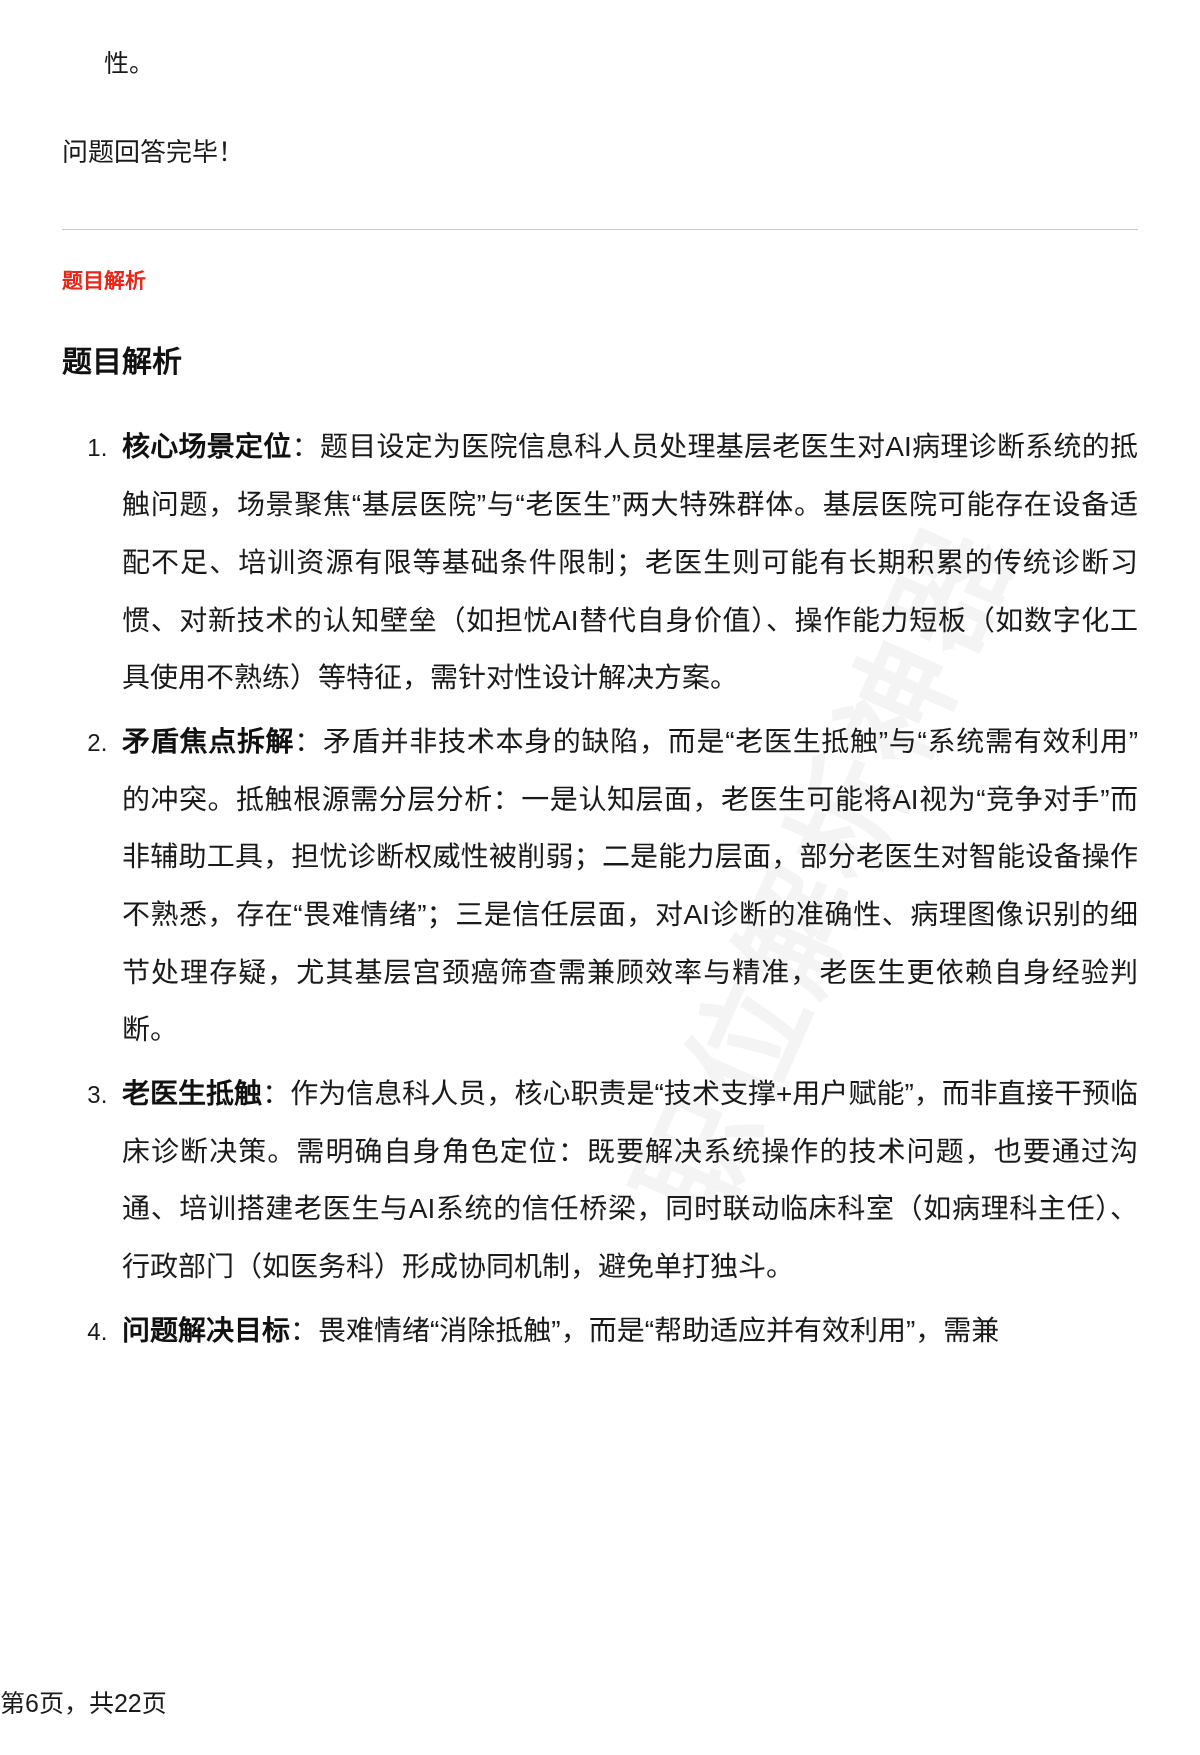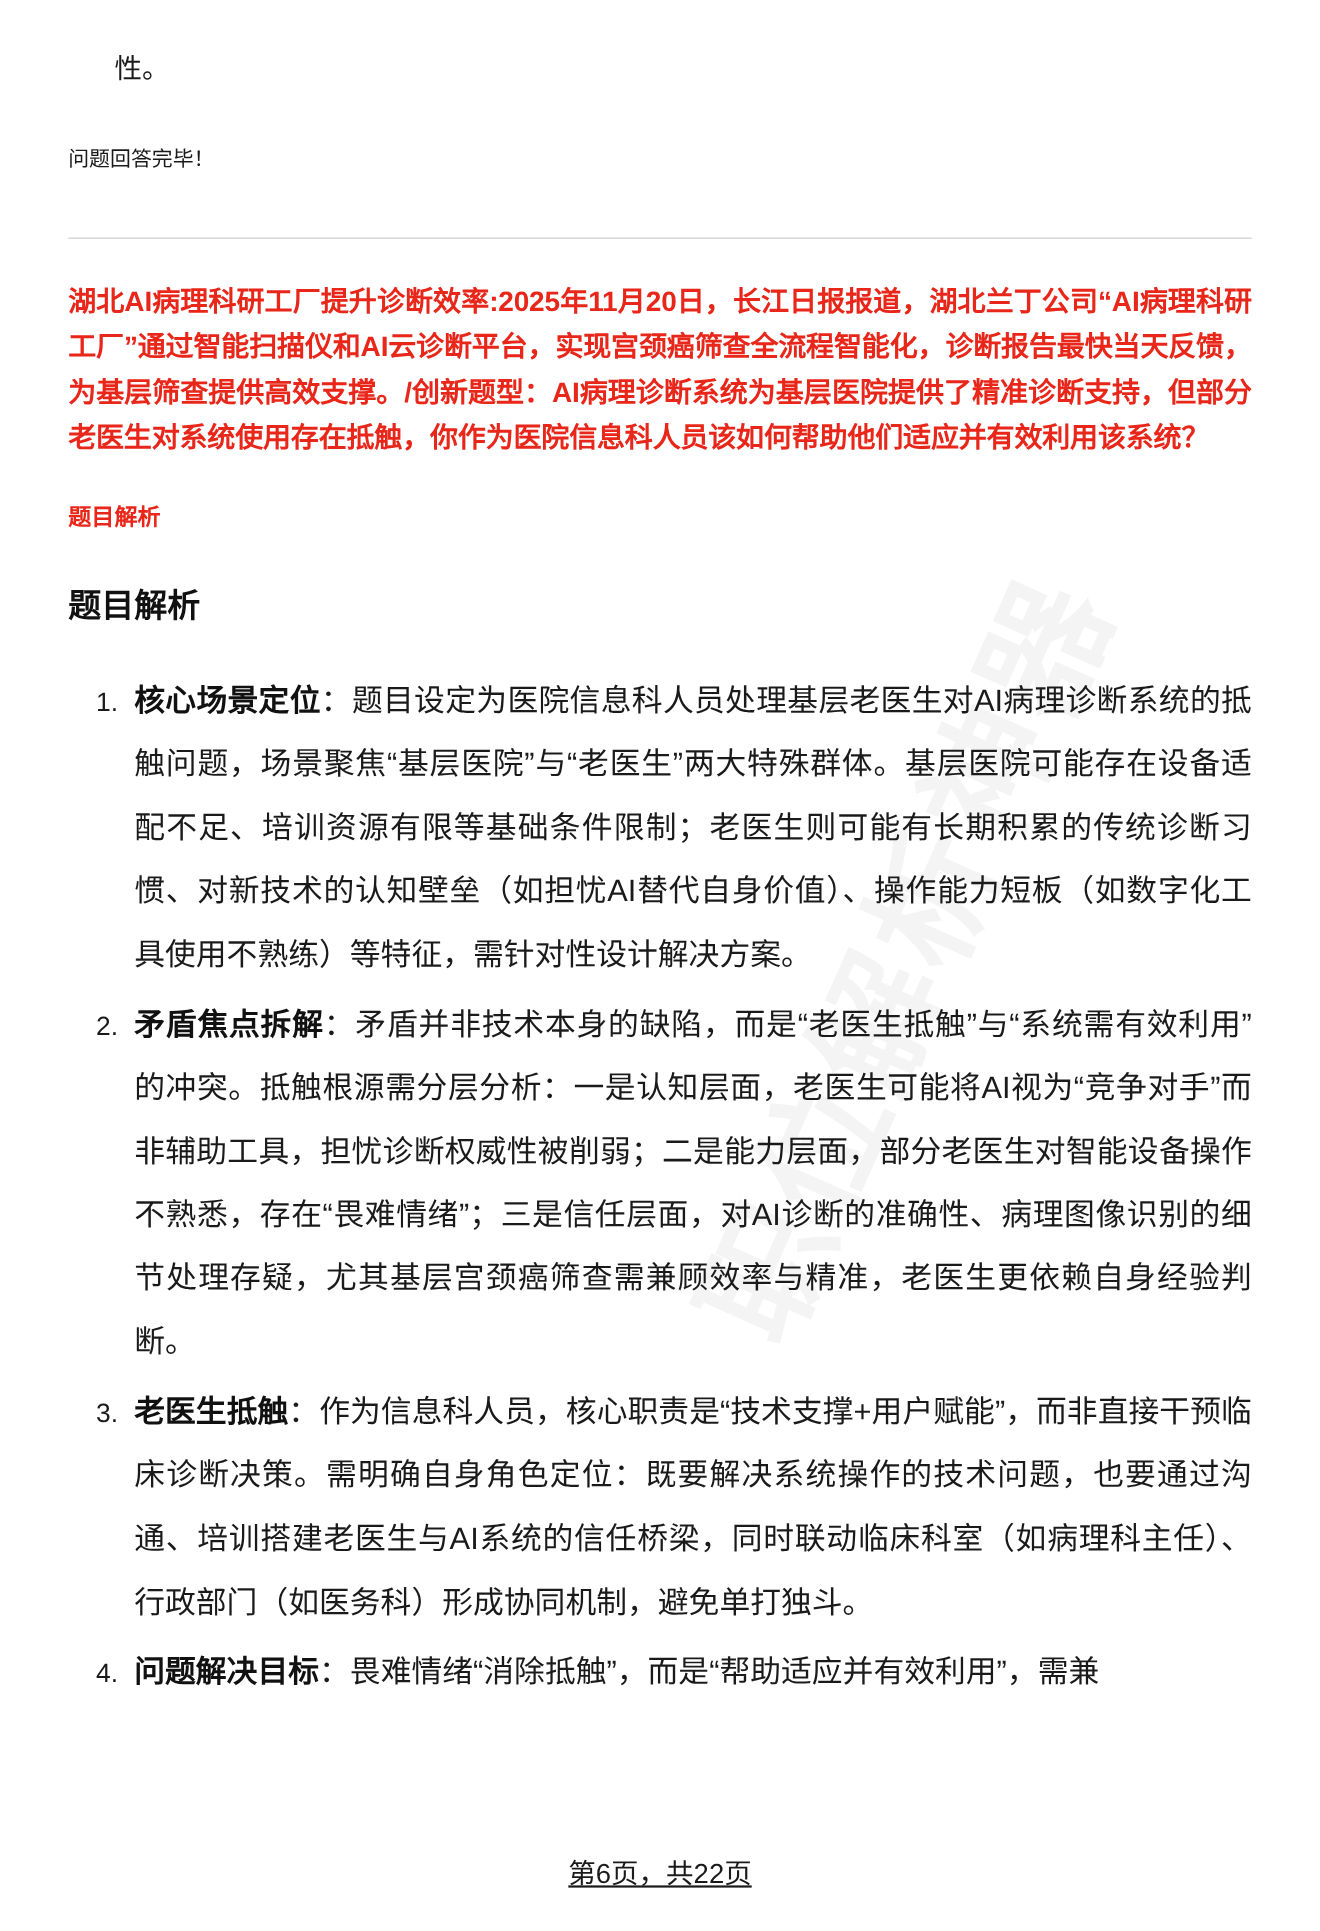--- a/index.html
+++ b/index.html
@@ -51,21 +51,21 @@
 
   
   .tail-line {
     font-size: 25px;
     line-height: 1.9;
     color: #1a1a1a;
     padding-top: 40px;
     padding-left: 42px;
   }
   .plain-para {
-    font-size: 19px;
+    font-size: 26px;
     line-height: 1.9;
     color: #1a1a1a;
     margin-top: 40px;
   }
 
   
   .rule {
     border: 0;
     border-top: 1.5px solid #c9c9c9;
     margin: 52px 0 0 0;
@@ -122,25 +122,24 @@
     font-weight: 700;
     color: #111111;
   }
 
   
   .page-footer {
     position: absolute;
     left: 0;
     right: 0;
     bottom: 36px;
-    text-align: center;
+    text-align: left;
     font-size: 25px;
     color: #1a1a1a;
     z-index: 3;
-    text-decoration: underline;
   }
 </style>
 </head>
 <body>
 
 <div class="page">
 
   <svg class="watermark" viewBox="0 0 470 900" xmlns="http://www.w3.org/2000/svg" aria-hidden="true">
     <g transform="rotate(-66 235 450)">
       <text class="watermark-text" x="235" y="470" text-anchor="middle">职位解析神器</text>
@@ -148,21 +147,20 @@
   </svg>
 
   <div class="content">
 
     <div class="tail-line">性。</div>
 
     <div class="plain-para">问题回答完毕！</div>
 
     <hr class="rule">
 
-    <div class="red-block">湖北AI病理科研工厂提升诊断效率:2025年11月20日，长江日报报道，湖北兰丁公司“AI病理科研工厂”通过智能扫描仪和AI云诊断平台，实现宫颈癌筛查全流程智能化，诊断报告最快当天反馈，为基层筛查提供高效支撑。/创新题型：AI病理诊断系统为基层医院提供了精准诊断支持，但部分老医生对系统使用存在抵触，你作为医院信息科人员该如何帮助他们适应并有效利用该系统？</div>
 
     <div class="red-sub">题目解析</div>
 
     <div class="section-heading">题目解析</div>
 
     <ol class="analysis-list">
       <li>
         <b>核心场景定位</b><span>：</span><span>题目设定为医院信息科人员处理基层老医生对AI病理诊断系统的抵触问题，场景聚焦“基层医院”与“老医生”两大特殊群体。基层医院可能存在设备适配不足、培训资源有限等基础条件限制；老医生则可能有长期积累的传统诊断习惯、对新技术的认知壁垒（如担忧AI替代自身价值）、操作能力短板（如数字化工具使用不熟练）等特征，需针对性设计解决方案。</span>
       </li>
       <li>

